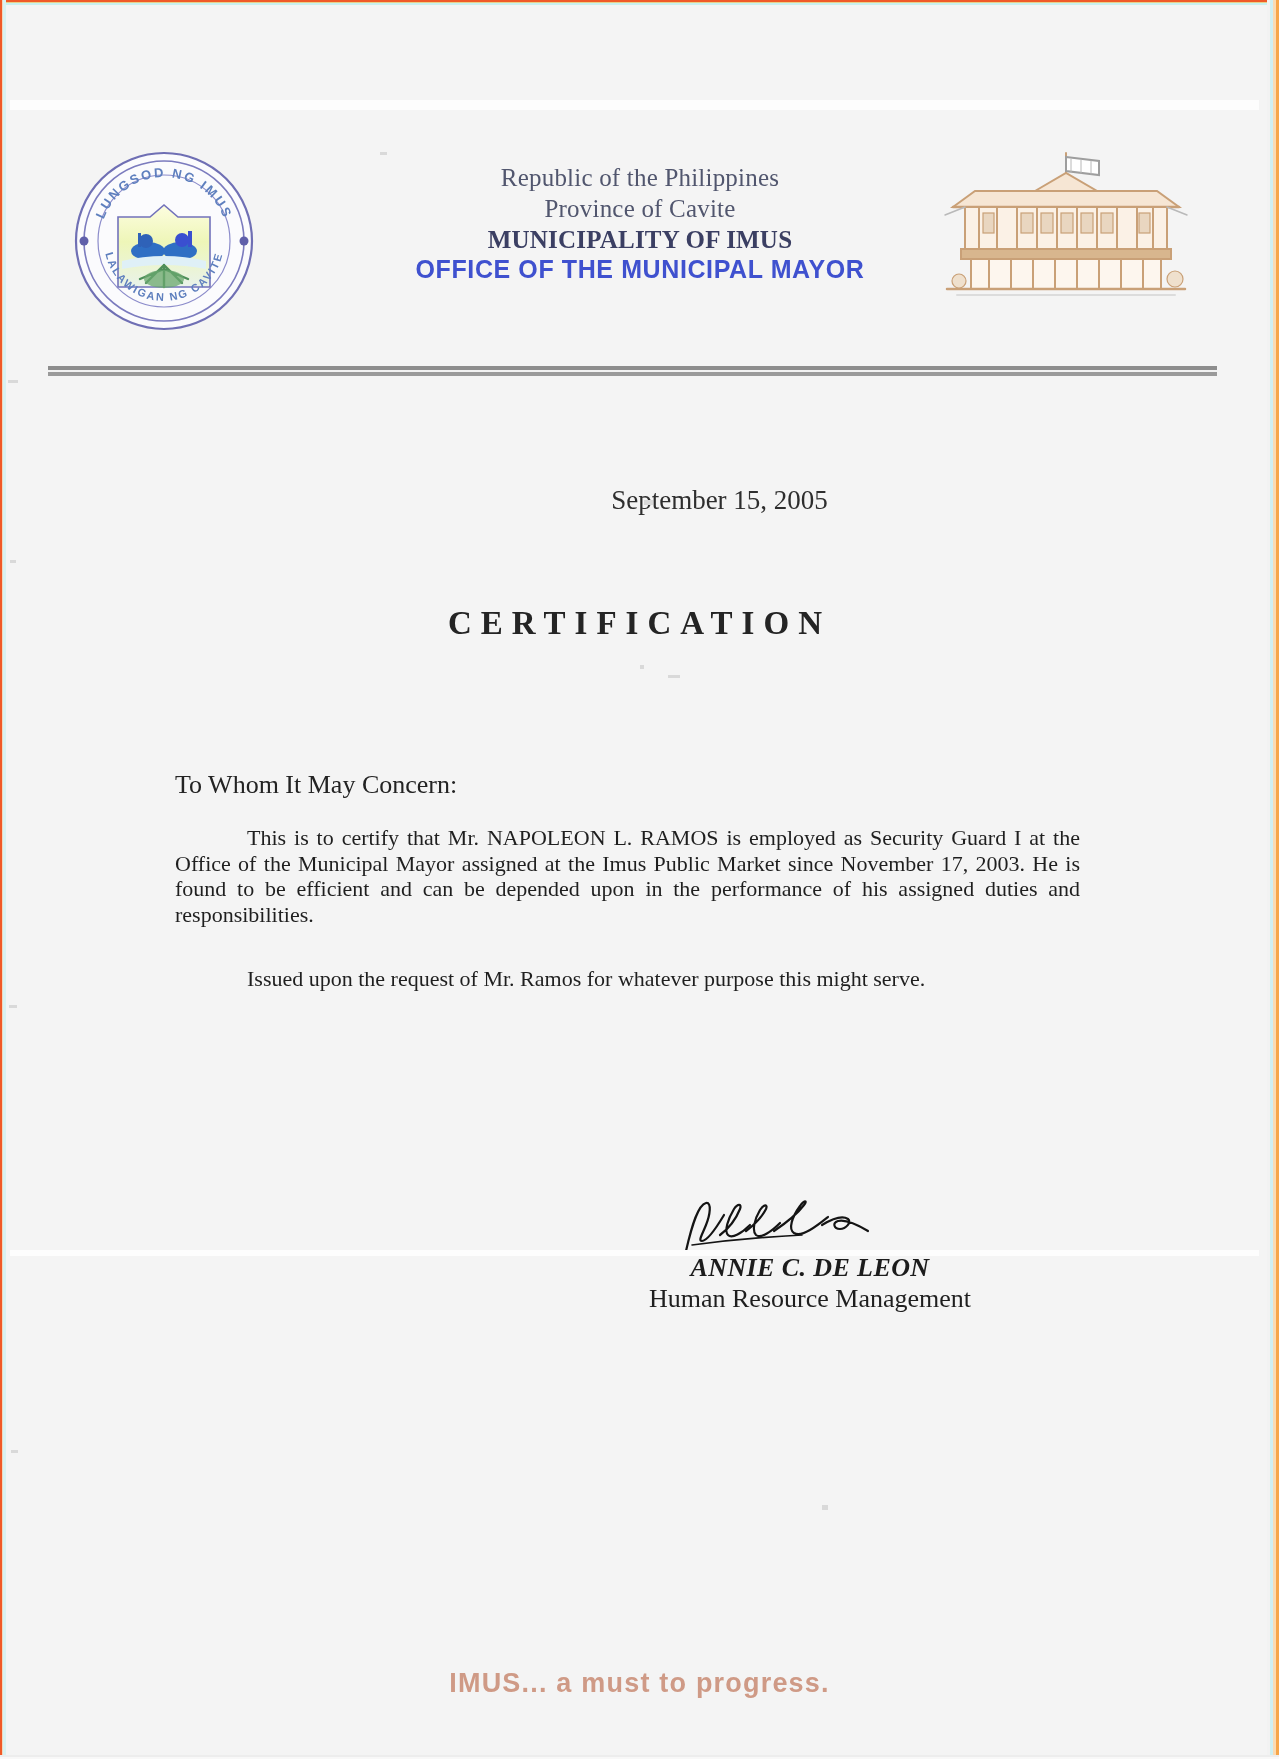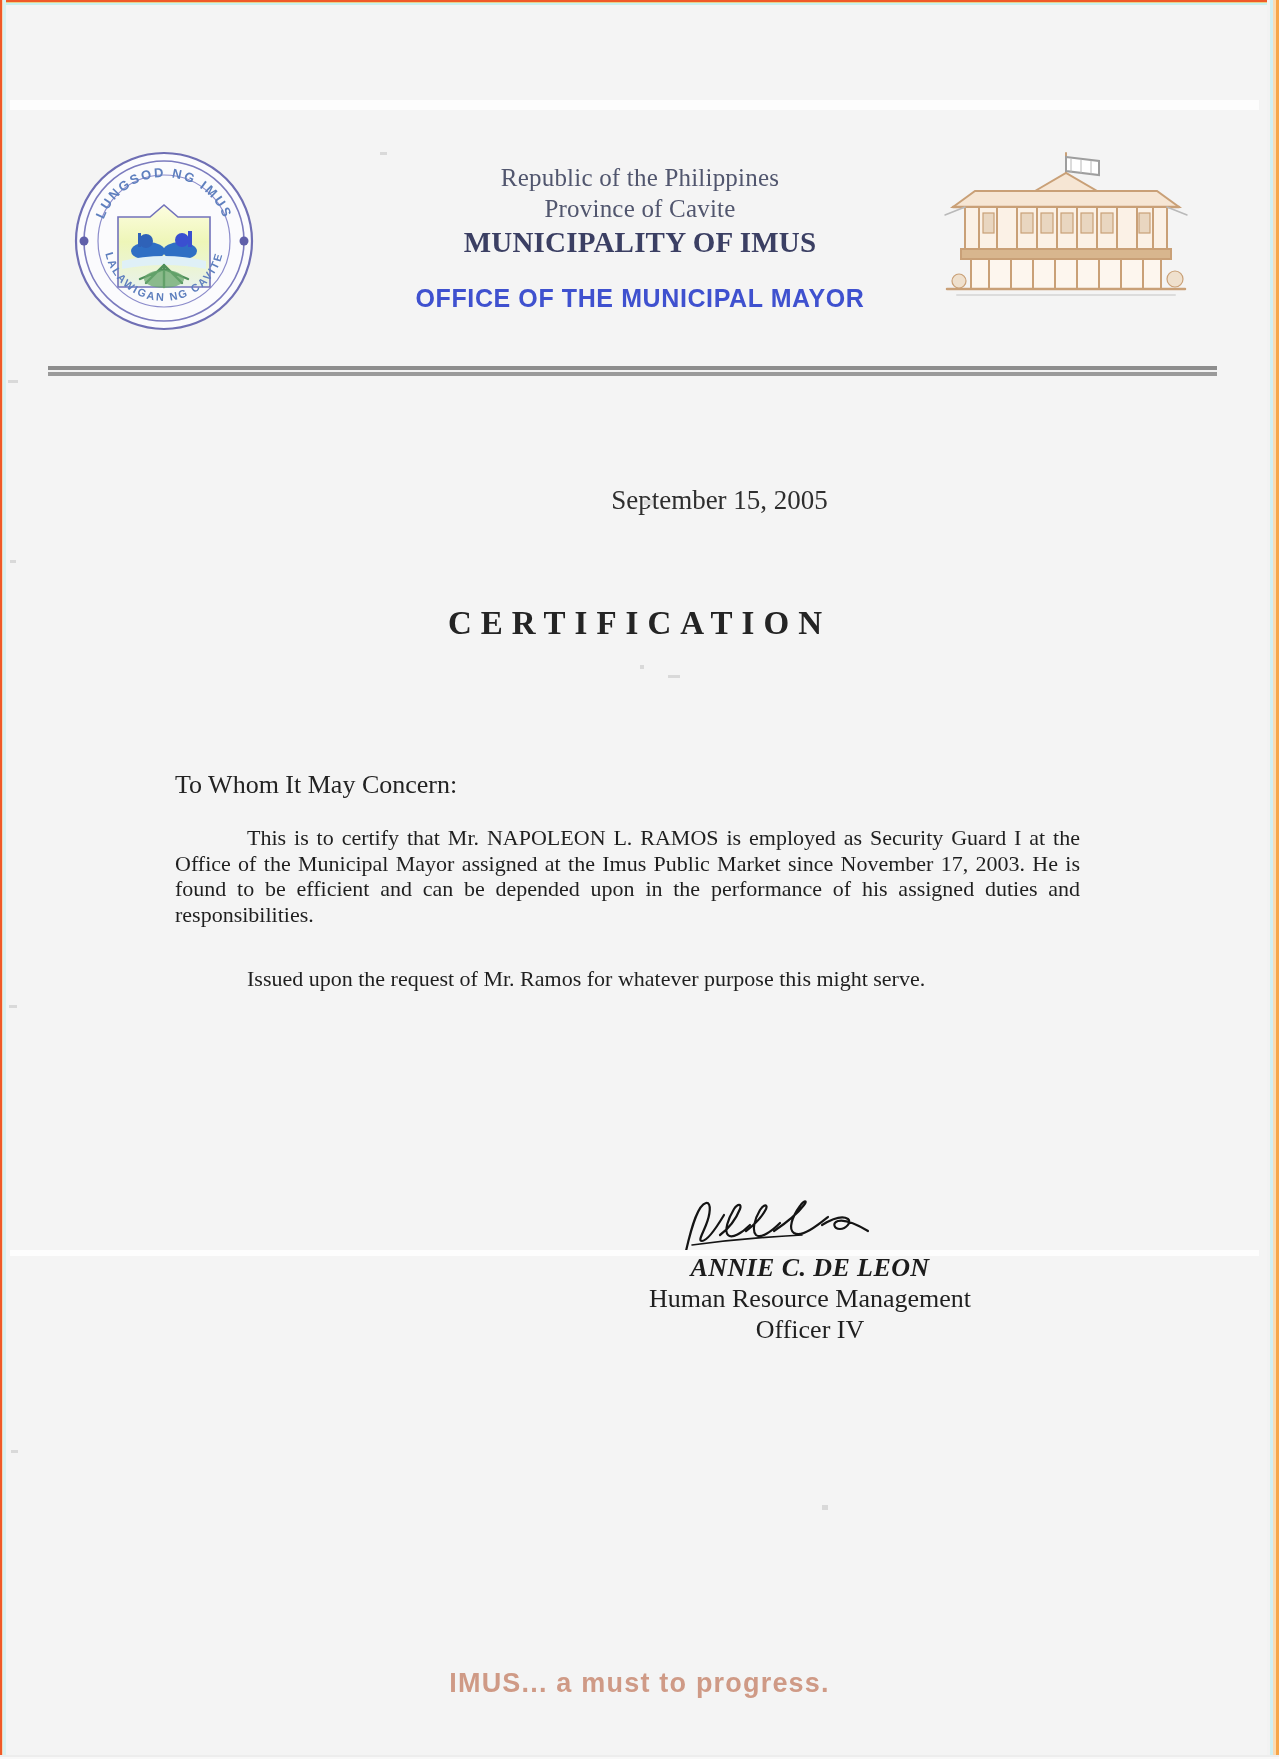--- a/index.html
+++ b/index.html
@@ -78,27 +78,27 @@
     font-family: "Liberation Serif", serif;
     font-size: 25px;
     color: #51566e;
     line-height: 1.22;
     letter-spacing: 0.2px;
     text-align: center;
   }
   .head-line3 {
     font-family: "Liberation Serif", serif;
     font-weight: bold;
-    font-size: 29px;
+    font-size: 25px;
     color: #3b3f63;
     line-height: 1.25;
     letter-spacing: 0.2px;
   }
   .head-line4 {
-    margin-top: 24px;
+    margin-top: 0;
     font-family: "Liberation Sans", sans-serif;
     font-weight: bold;
     font-size: 25px;
     color: #3f51cf;
     letter-spacing: 0.6px;
   }
 
   .building {
     position: absolute;
     right: 18px;
@@ -363,18 +363,17 @@
           <path d="M 58,40 C 66,34 74,24 78,14 C 80,9 76,8 72,14 C 66,24 62,36 66,40 C 70,44 80,38 88,30"></path>
           <path d="M 84,36 C 92,30 100,22 104,14 C 106,9 102,9 98,15 C 92,25 90,36 94,40 C 99,44 110,36 118,28"></path>
           <path d="M 112,36 C 124,28 136,18 142,10 C 146,5 142,5 138,11 C 130,22 126,34 132,38 C 140,43 156,30 166,22"></path>
           <path d="M 160,30 C 170,24 180,20 186,24 C 190,27 184,34 178,34 C 172,34 170,28 176,26 C 184,24 196,30 206,36"></path>
           <path d="M 30,50 C 60,46 100,42 140,40" stroke-width="1.6"></path>
         </g>
       </svg>
     </div>
     <div class="sig-name">ANNIE C. DE LEON</div>
     <div class="sig-role1">Human Resource Management</div>
-    <div class="sig-role2">Officer IV</div>
   </div>
 
   <div class="footer-slogan">IMUS... a must to progress.</div>
 
 </div>
 
 </body></html>

